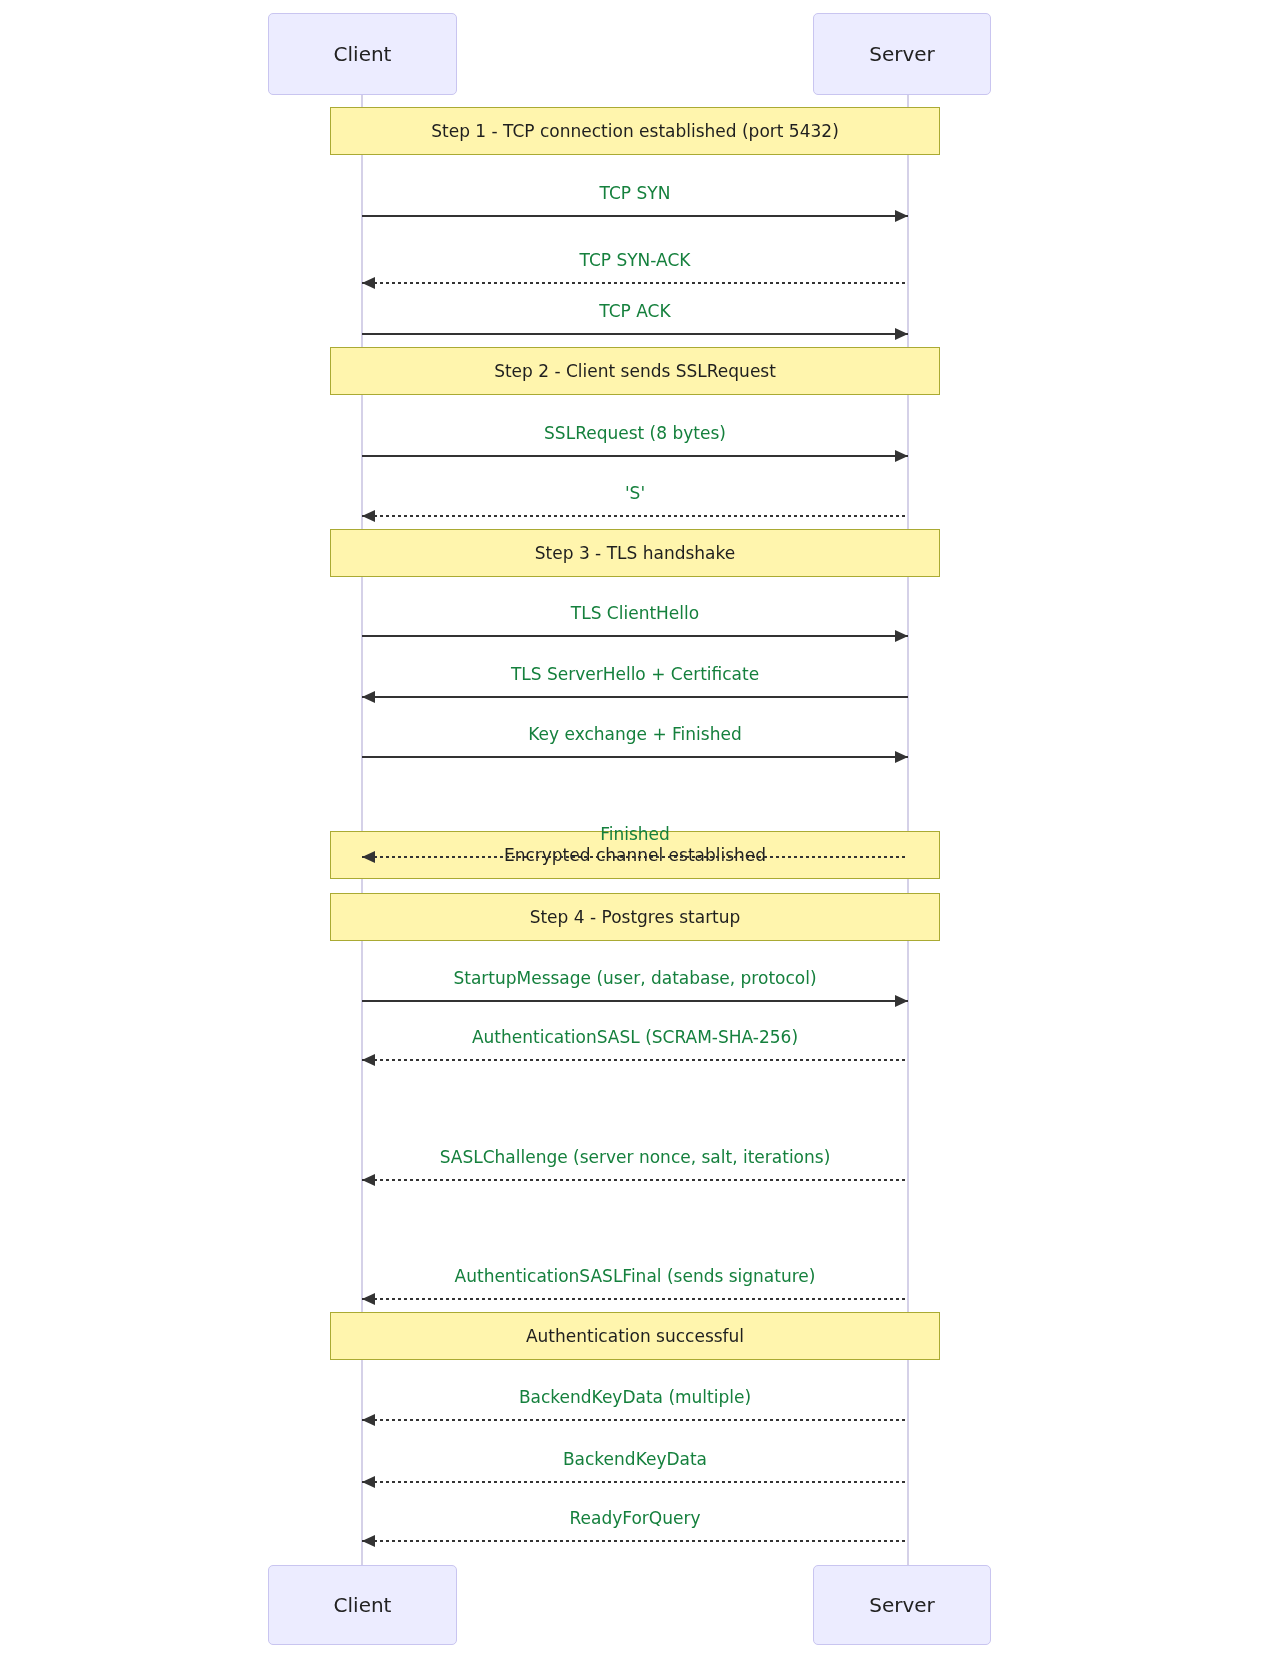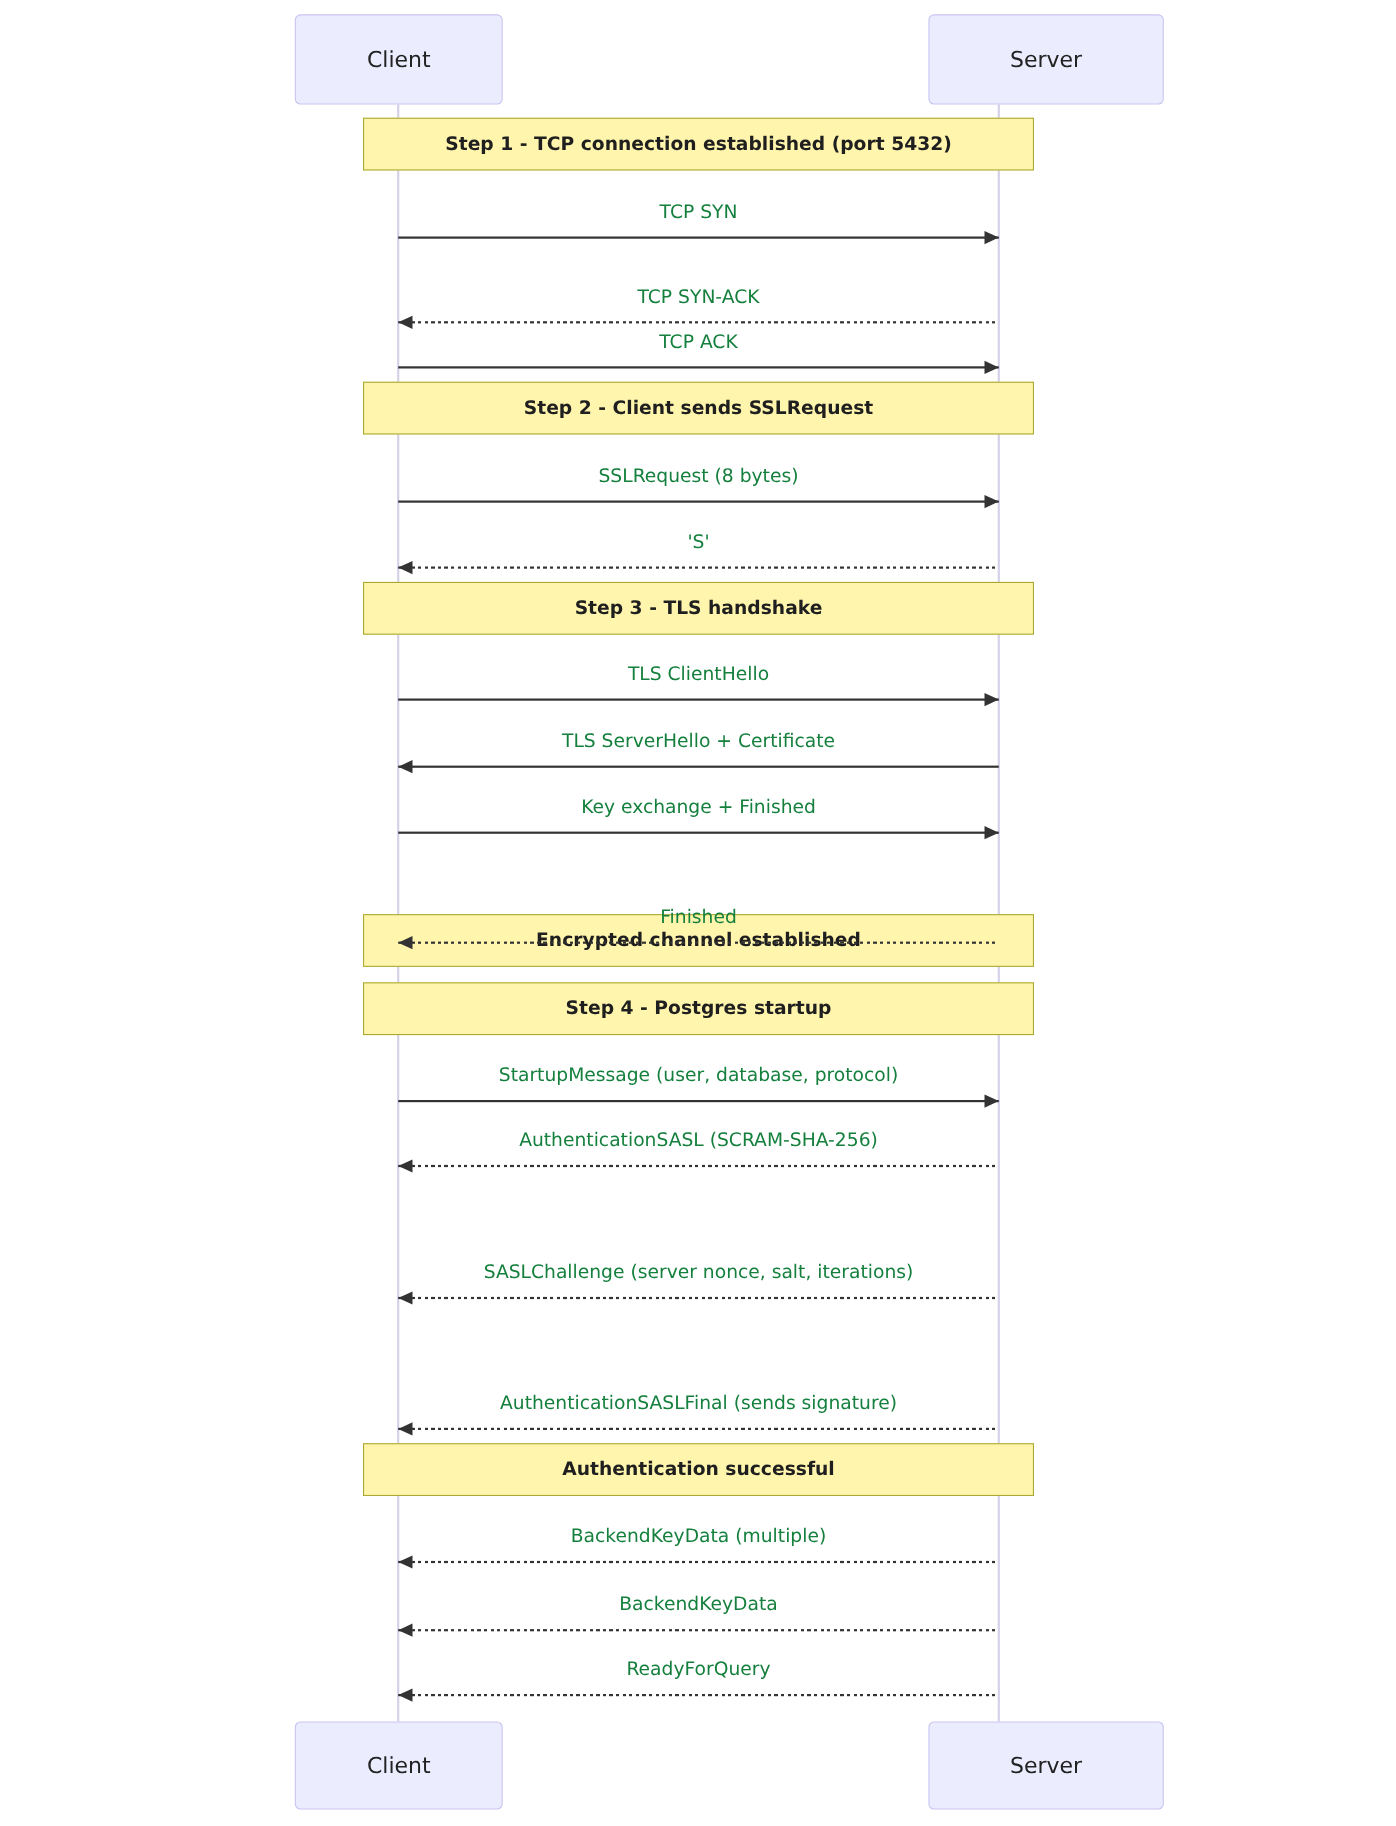--- a/index.html
+++ b/index.html
@@ -14,40 +14,40 @@
   .actor{
     position:absolute;
     box-sizing:border-box;
     background:#ECECFF;
     border:1px solid #C9C5F0;
     border-radius:5px;
     display:flex;align-items:center;justify-content:center;
     font-size:20px;color:#222;text-align:center;
   }
   .actor.client{left:268px;width:189px;}
-  .actor.server{left:844px;width:214px;}
+  .actor.server{left:813px;width:178px;}
   .actor.top{top:13px;height:82px;}
   .actor.bottom{top:1565px;height:80px;}
   
   .lifeline{
     position:absolute;
     top:95px;height:1470px;width:2px;
     background:#D5D1E8;
   }
   .lifeline.client{left:361px;}
   .lifeline.server{left:907px;}
   
   .note{
     position:absolute;
     left:330px;width:610px;height:48px;
     box-sizing:border-box;
     background:#FFF5AD;
     border:1px solid #AAAA33;
     display:flex;align-items:center;justify-content:center;
-    font-size:17px;color:#1f1f1f;font-weight:bold;
+    font-size:17px;color:#1f1f1f;
   }
   
   .msg{position:absolute;left:362px;width:546px;height:46px;}
   .msg .lbl{
     position:absolute;left:0;right:0;bottom:14px;
     text-align:center;font-size:17px;color:#15803d;white-space:nowrap;
   }
   .msg .line{position:absolute;left:0;right:0;bottom:0;height:2px;background:#333;}
   .msg.dashed .line{
     background:repeating-linear-gradient(to right,#333 0 3px,transparent 3px 6px);
@@ -91,21 +91,21 @@
   </div>
   <div class="note" style="top:1312px">
     <span>Authentication successful</span>
   </div>
 
   <div class="msg solid right" style="top:171px">
     <div class="lbl">TCP SYN</div>
     <div class="line"></div>
     <div class="head"></div>
   </div>
-  <div class="msg dashed left" style="top:248px">
+  <div class="msg dashed left" style="top:238px">
     <div class="lbl">TCP SYN-ACK</div>
     <div class="line"></div>
     <div class="head"></div>
   </div>
   <div class="msg solid right" style="top:289px">
     <div class="lbl">TCP ACK</div>
     <div class="line"></div>
     <div class="head"></div>
   </div>
   <div class="msg solid right" style="top:411px">

